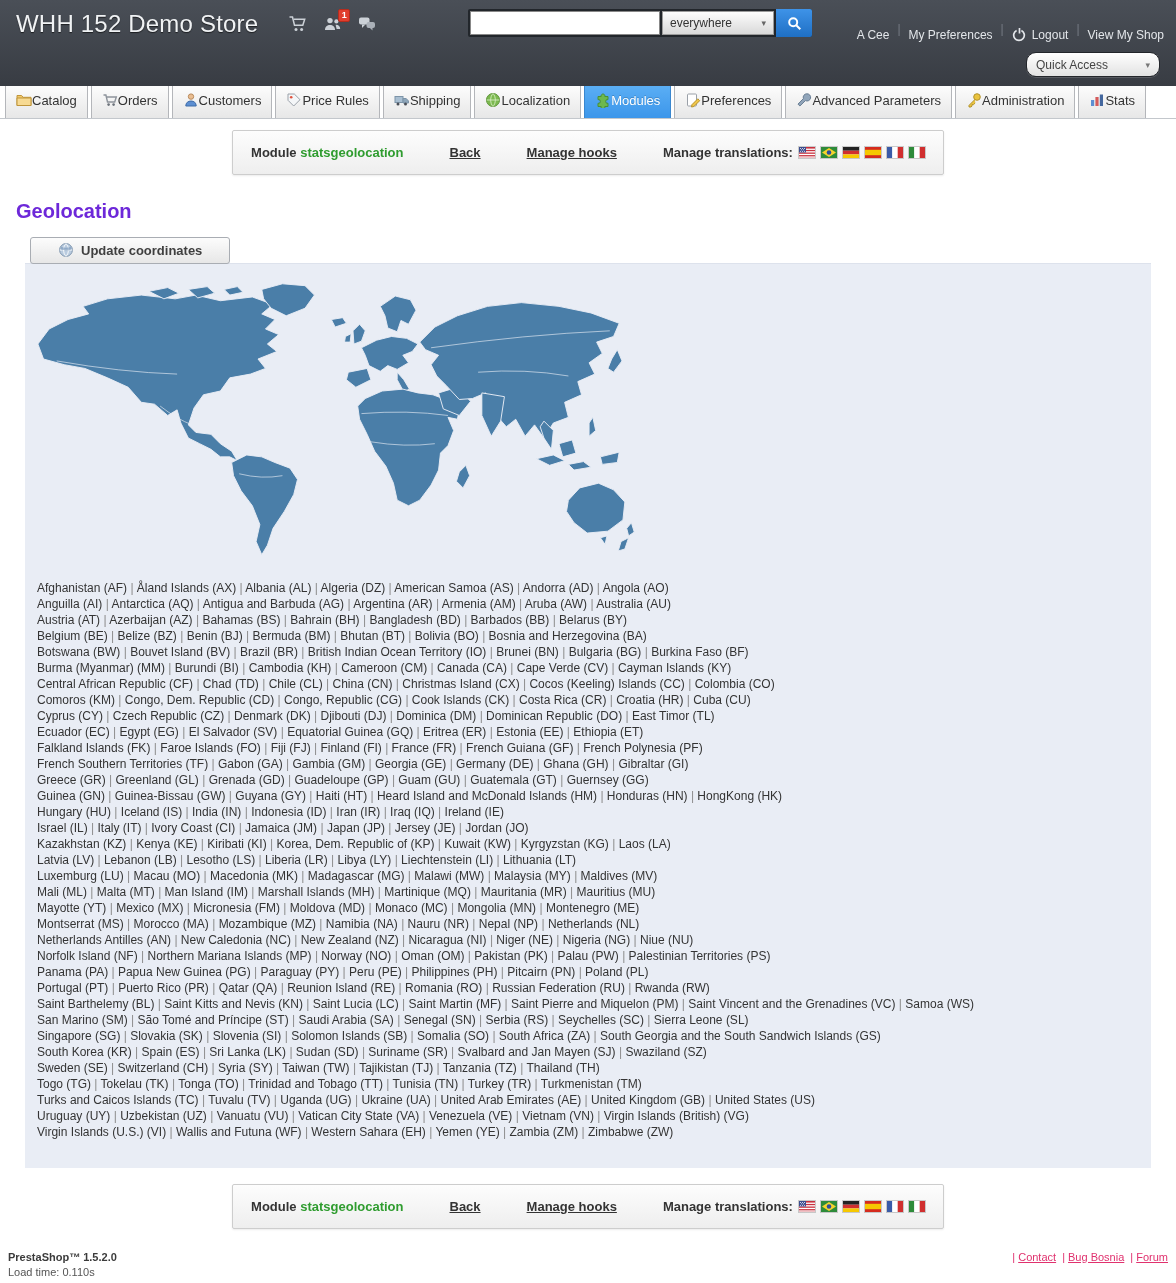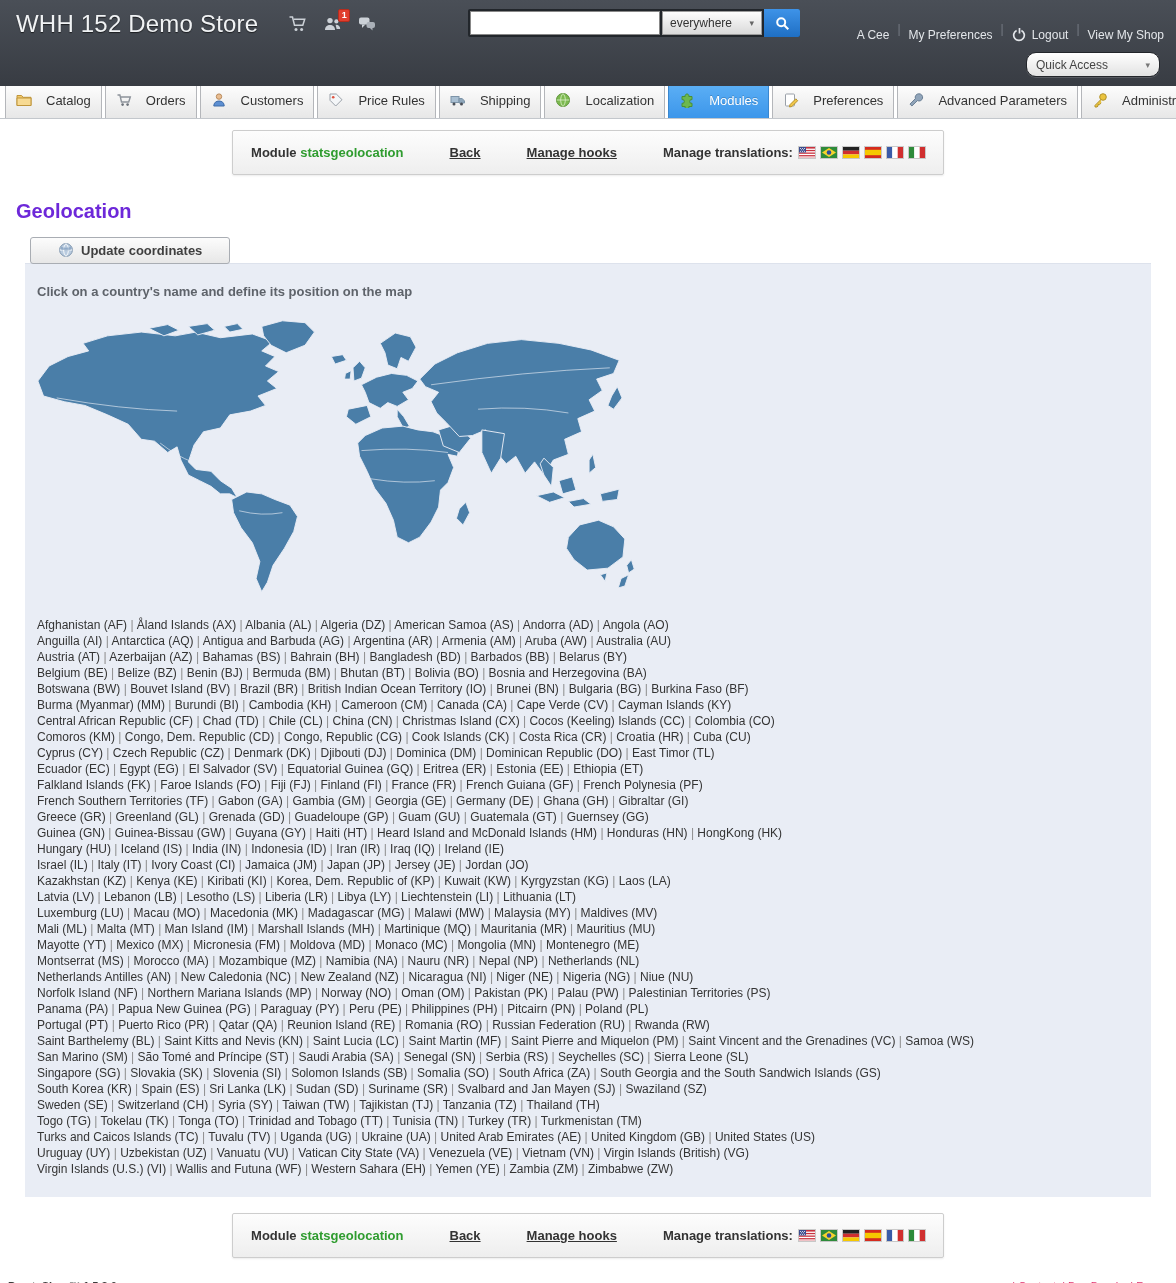--- a/index.html
+++ b/index.html
@@ -16,21 +16,21 @@
   .hdr-icons { display:flex; align-items:center; gap:16px; margin-left:30px; }
   .hicon { position:relative; display:inline-flex; cursor:pointer; }
   .badge {
     position:absolute; top:-7px; right:-8px; background:#e03e2d; color:#fff;
     font-size:9px; font-weight:bold; line-height:11px; min-width:12px; text-align:center;
     border-radius:2px; padding:0 2px; border:1px solid #b52c1e;
   }
   .search-group { position:absolute; left:468px; top:9px; display:flex; align-items:stretch; background:#22262b; padding:2px; border-radius:2px; }
   .search-input { width:190px; height:24px; border:1px solid #888; background:#fff; padding:0 6px; font-size:12px; font-family:"Liberation Sans",sans-serif; outline:none; }
   .search-scope {
-    width:100px; height:24px; margin-left:2px; background:linear-gradient(#fdfdfd,#d9d9d9);
+    width:112px; height:24px; margin-left:2px; background:linear-gradient(#fdfdfd,#d9d9d9);
     border:1px solid #9b9b9b; display:flex; align-items:center; justify-content:space-between;
     padding:0 7px; font-size:12px; color:#333; cursor:pointer;
   }
   .search-scope .chev { color:#666; font-size:9px; }
   .search-btn {
     width:36px; height:28px; margin:-2px -2px -2px 2px; border:none; cursor:pointer;
     background:linear-gradient(#3e93e8,#1f6fc4); display:flex; align-items:center; justify-content:center; border-radius:0 2px 2px 0;
   }
   .hdr-links { position:absolute; right:12px; top:15px; display:flex; align-items:center; gap:8px; font-size:12px; }
   .hdr-links a { color:#e3e6ea; text-decoration:none; cursor:pointer; display:inline-flex; align-items:center; gap:5px;margin-top:12px; }
@@ -39,21 +39,21 @@
   .quick-access {
     position:absolute; right:16px; top:5px; width:134px; height:25px;
     background:linear-gradient(#ffffff,#e2e2e2); border:1px solid #23262b; border-radius:10px;
     display:flex; align-items:center; justify-content:space-between; padding:0 9px;
     font-size:12px; color:#444; cursor:pointer; box-shadow:0 1px 0 rgba(255,255,255,.15);
   }
   .quick-access .chev { color:#777; font-size:9px; }
   
   .tabbar { background:#fff; height:33px; display:flex; align-items:flex-end; padding-left:5px; border-bottom:1px solid #c3c7cc; }
   .tab {
-    display:inline-flex; align-items:center; gap:14px; height:37px; padding:0 10px; margin-right:3px;
+    display:inline-flex; align-items:center; gap:0; height:37px; padding:0 10px; margin-right:3px;
     border:1px solid #b4b6ba; border-bottom:none; border-radius:3px 3px 0 0;
     background:linear-gradient(#ffffff,#e7e7e7); font-size:13px; color:#333; cursor:pointer; white-space:nowrap;
   }
   .tab.active { background:linear-gradient(#5eb1f6,#3c96ea); color:#fff; border-color:#3a87cf; text-shadow:0 -1px 0 rgba(0,0,0,.2); }
   .tab svg { flex:0 0 auto; }
   
   .modbar {
     width:fit-content; margin:11px auto 0; border:1px solid #cdcdcd; border-radius:2px;
     background:linear-gradient(#fdfdfd,#eeeeee); padding:14px 18px;
     display:flex; align-items:center; gap:46px; font-size:13px; box-shadow:0 1px 2px rgba(0,0,0,.08);
@@ -308,21 +308,20 @@
 <button class="update-btn">
   <svg width="16" height="16" viewBox="0 0 16 16">
       <circle cx="8" cy="8" r="6.4" fill="#b9cbdf" stroke="#7d94ad"></circle>
       <path d="M1.6 8h12.8M8 1.6c3.2 3.2 3.2 9.6 0 12.8M8 1.6c-3.2 3.2-3.2 9.6 0 12.8" fill="none" stroke="#fff" stroke-width=".9"></path>
       <path d="M3 4.5c2.6 1.6 7.4 1.6 10 0v3c-2.6 1.6-7.4 1.6-10 0z" fill="#6f90b4" opacity=".55"></path>
     </svg>
   <span>Update coordinates</span>
 </button>
 
 <div class="panel">
-  <div class="instruction">Click on a country's name and define its position on the map</div>
 
   <svg class="map" width="602" height="290" viewBox="0 0 640 300">
 
     <path class="land" d="M8,82 L2,66 14,50 34,40 56,34 50,26 76,18 112,14 148,18 170,14 196,20 230,16 252,24 240,34 254,40 244,50 258,56 246,66 256,74 236,82 244,92 228,98 206,102 196,116 178,120 168,134 162,152 170,160 186,162 196,172 208,180 214,190 206,186 196,186 186,178 174,172 162,166 154,150 150,136 140,142 126,130 112,128 98,112 76,102 52,92 30,88 Z"></path>
     <path class="border-line" d="M22,84 Q90,96 150,98"></path>
     <path class="border-line" d="M132,132 Q150,146 166,152"></path>
 
     <path class="land" d="M120,10 L140,6 152,12 136,18 Z"></path>
     <path class="land" d="M162,8 L182,5 190,12 172,17 Z"></path>
     <path class="land" d="M200,8 L214,5 220,11 206,14 Z"></path>

